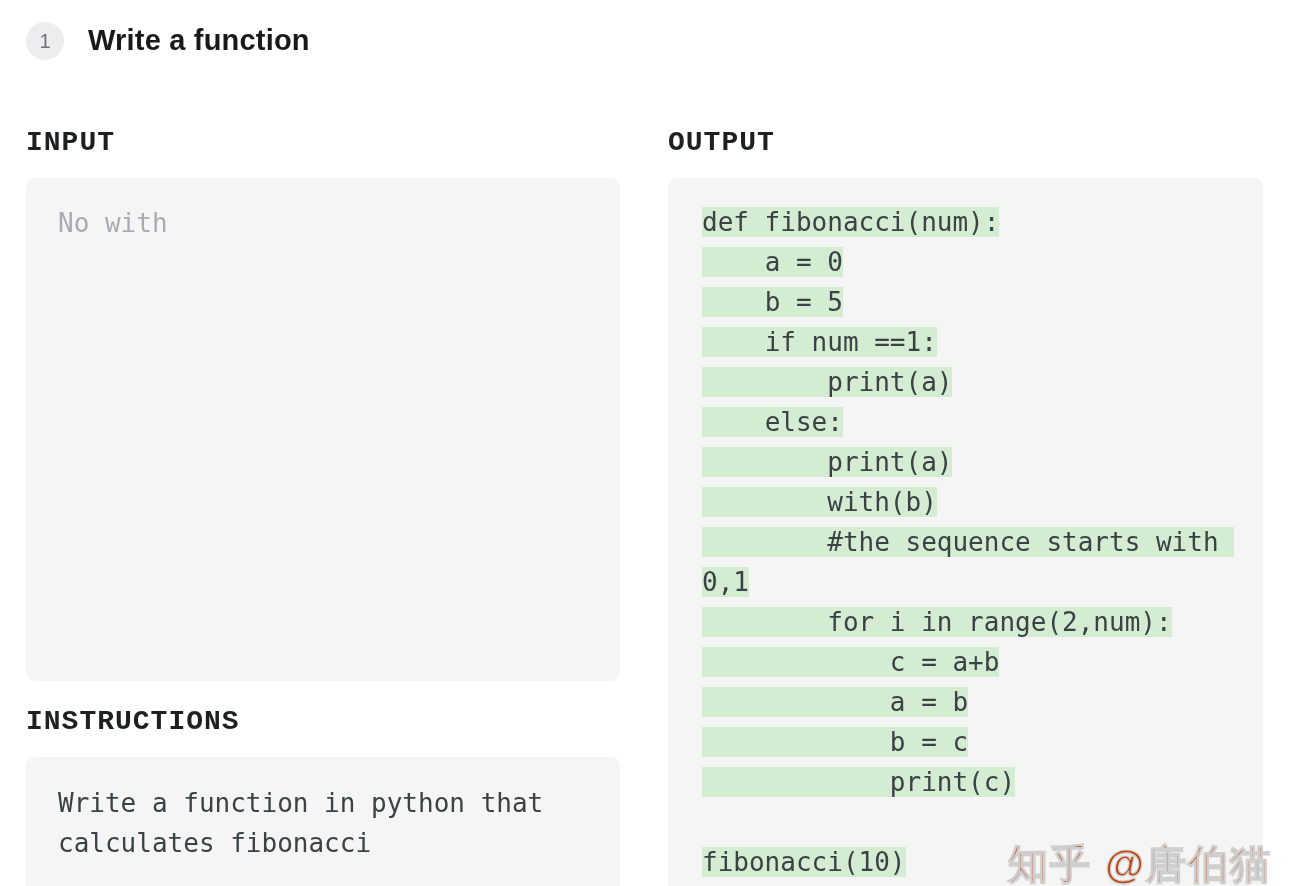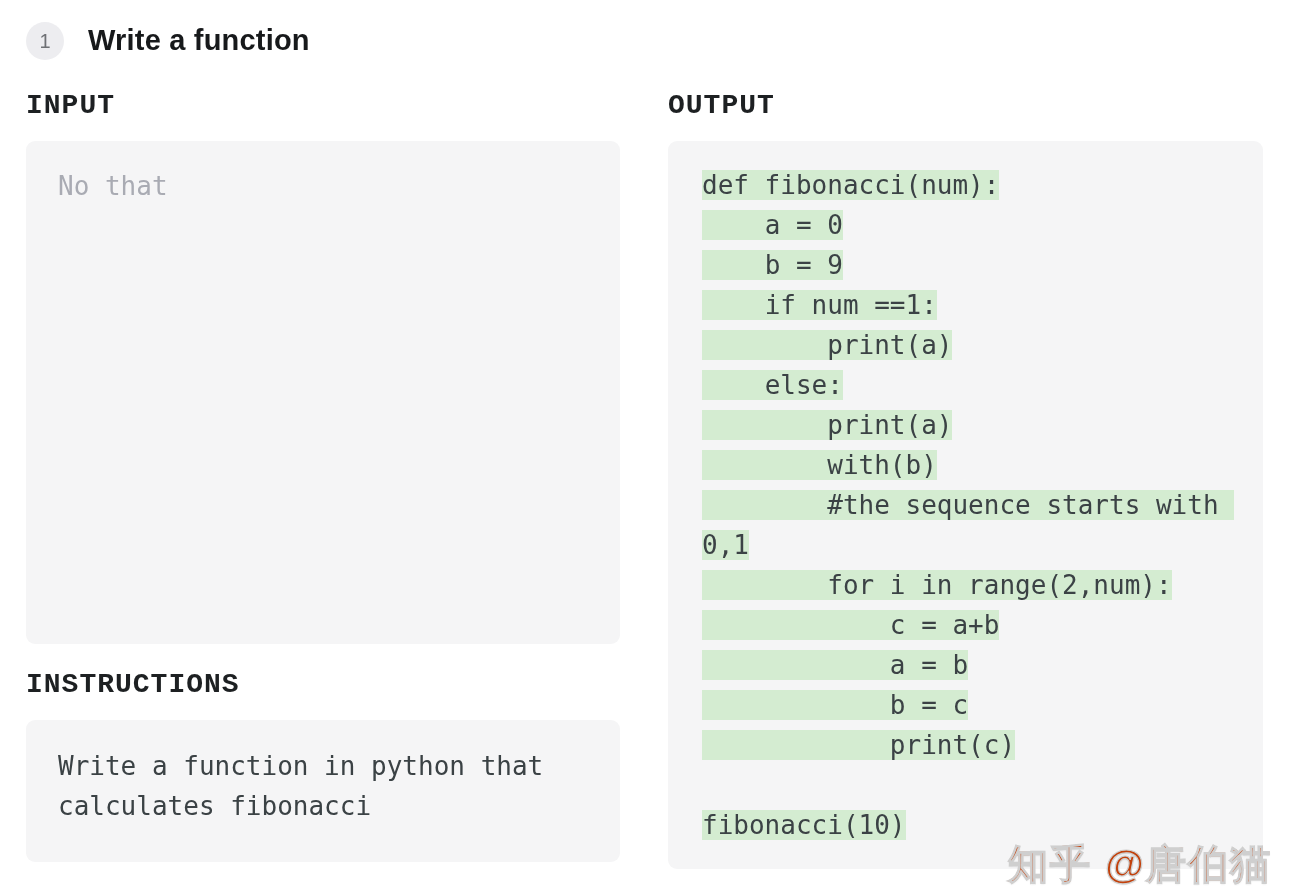--- a/index.html
+++ b/index.html
@@ -52,20 +52,21 @@
     gap:48px;
     margin-top:33px;
   }
   .col-left{width:594px;flex:0 0 auto;}
   .col-right{width:595px;flex:0 0 auto;}
   .section-label{
     font:700 28px/26px "Liberation Mono", monospace;
     letter-spacing:1px;
     color:var(--label);
     margin-bottom:22px;
+    margin-top:37px;
   }
   .panel{
     background:var(--panel);
     border-radius:9px;
   }
   .input-panel{
     height:503px;
     padding:25px 32px;
   }
   .placeholder{
@@ -117,35 +118,35 @@
   <header class="task-header">
     <span class="badge">1</span>
     <h1 class="title">Write a function</h1>
   </header>
 
   <div class="columns">
 
     <div class="col-left">
       <div class="section-label">INPUT</div>
       <div class="panel input-panel">
-        <div class="placeholder">No that</div>
+        <div class="placeholder">No with</div>
       </div>
 
       <div class="section-label instructions-label">INSTRUCTIONS</div>
       <div class="panel instructions-panel">
         <div class="instructions-text">Write a function in python that calculates fibonacci</div>
       </div>
     </div>
 
     <div class="col-right">
       <div class="section-label">OUTPUT</div>
       <div class="panel output-panel">
         <pre class="code"><span class="code-line">def fibonacci(num):</span>
 <span class="code-line">    a = 0</span>
-<span class="code-line">    b = 9</span>
+<span class="code-line">    b = 5</span>
 <span class="code-line">    if num ==1:</span>
 <span class="code-line">        print(a)</span>
 <span class="code-line">    else:</span>
 <span class="code-line">        print(a)</span>
 <span class="code-line">        with(b)</span>
 <span class="code-line">        #the sequence starts with 0,1</span>
 <span class="code-line">        for i in range(2,num):</span>
 <span class="code-line">            c = a+b</span>
 <span class="code-line">            a = b</span>
 <span class="code-line">            b = c</span>

